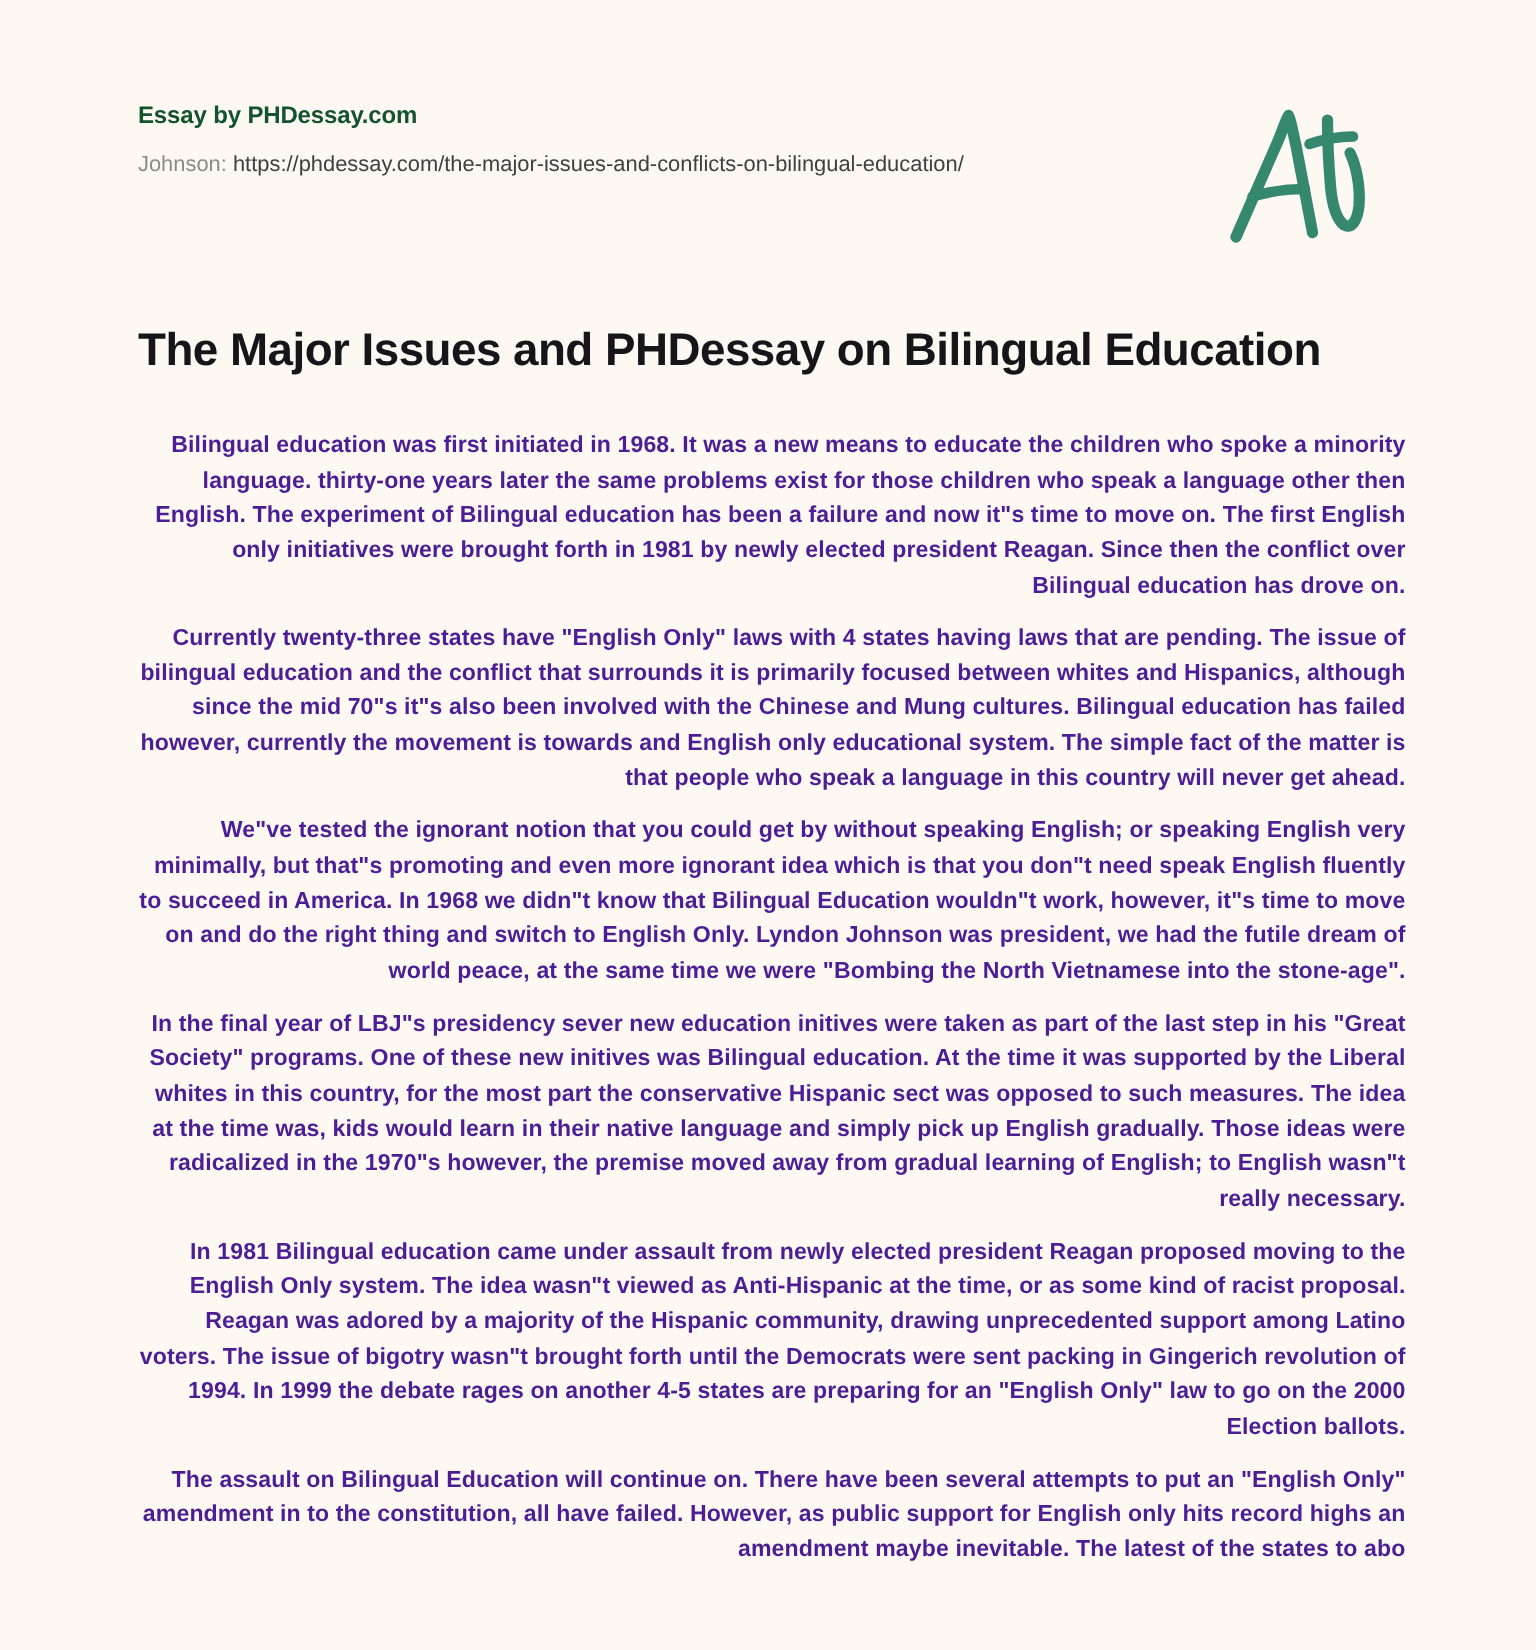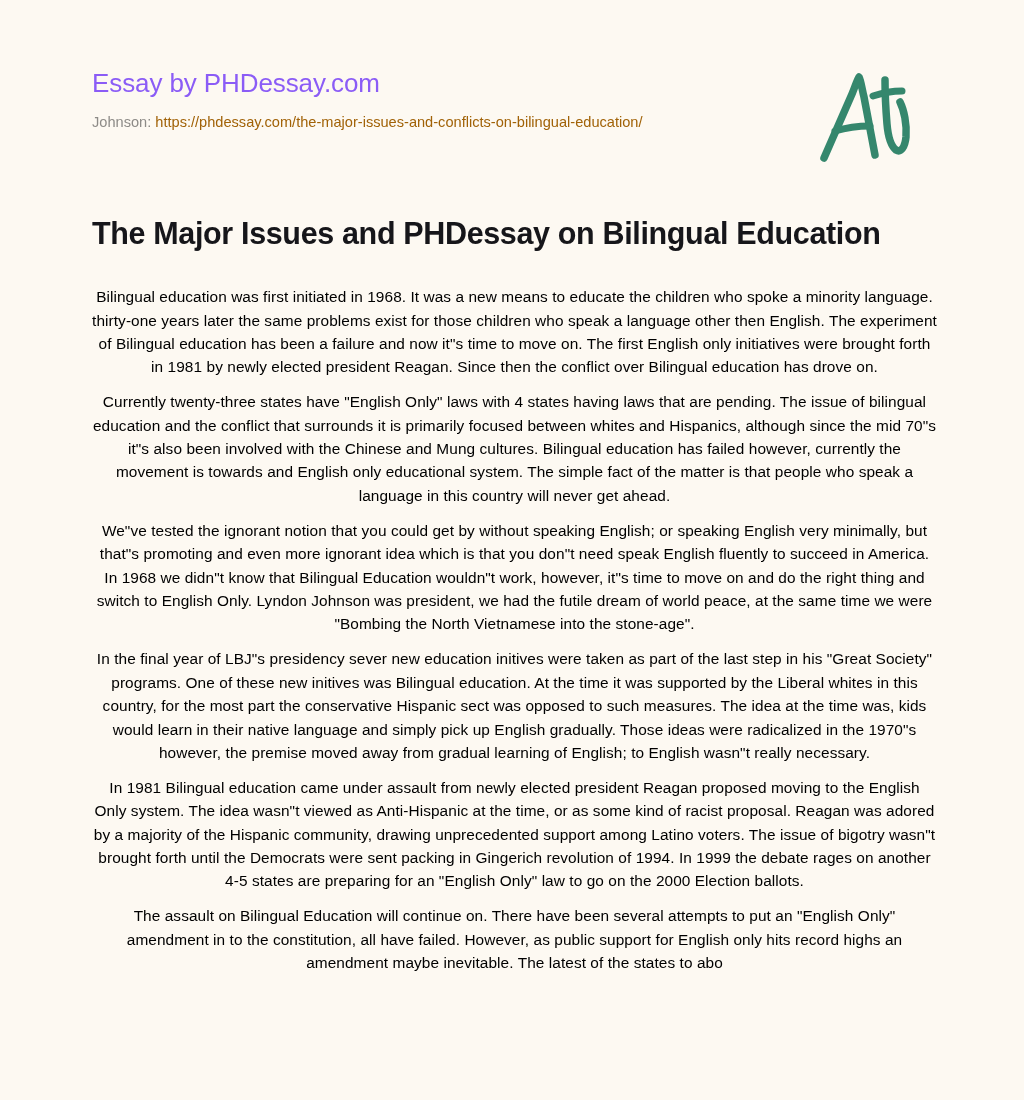--- a/index.html
+++ b/index.html
@@ -23,39 +23,39 @@
   }
 
   
   .site-header {
     position: absolute;
     left: 92px;
     top: 68px;
     width: 845px;
   }
   .brand-line {
-    font-size: 26px;
-    font-weight: normal;
-    color: #8b5cf6;
+    font-size: 16px;
+    font-weight: bold;
+    color: #14532d;
     letter-spacing: -0.1px;
     line-height: 1.2;
     white-space: nowrap;
   }
   .source-line {
     margin-top: 14px;
     font-size: 14.6px;
     line-height: 1.3;
     white-space: nowrap;
     color: #8d8b87;
   }
   .source-label {
     color: #8d8b87;
   }
   .source-url {
-    color: #a16207;
+    color: #404040;
     text-decoration: none;
     text-align: center;
   }
 
   
   .logo-mark {
     position: absolute;
     left: 812px;
     top: 66px;
     width: 104px;
@@ -82,23 +82,24 @@
     letter-spacing: -0.35px;
     line-height: 1.25;
   }
   .article-body {
     margin-top: 33px;
   }
   .para {
     margin: 0 0 11.5px 0;
     font-size: 15.4px;
     line-height: 23.4px;
-    color: #000000;
-    text-align: center;
+    color: #4c1d95;
+    text-align: right;
     letter-spacing: 0.005em;
+    font-weight: bold;
   }
   .para:last-child {
     margin-bottom: 0;
   }
 </style>
 </head>
 <body>
 
 <div class="page">
 

